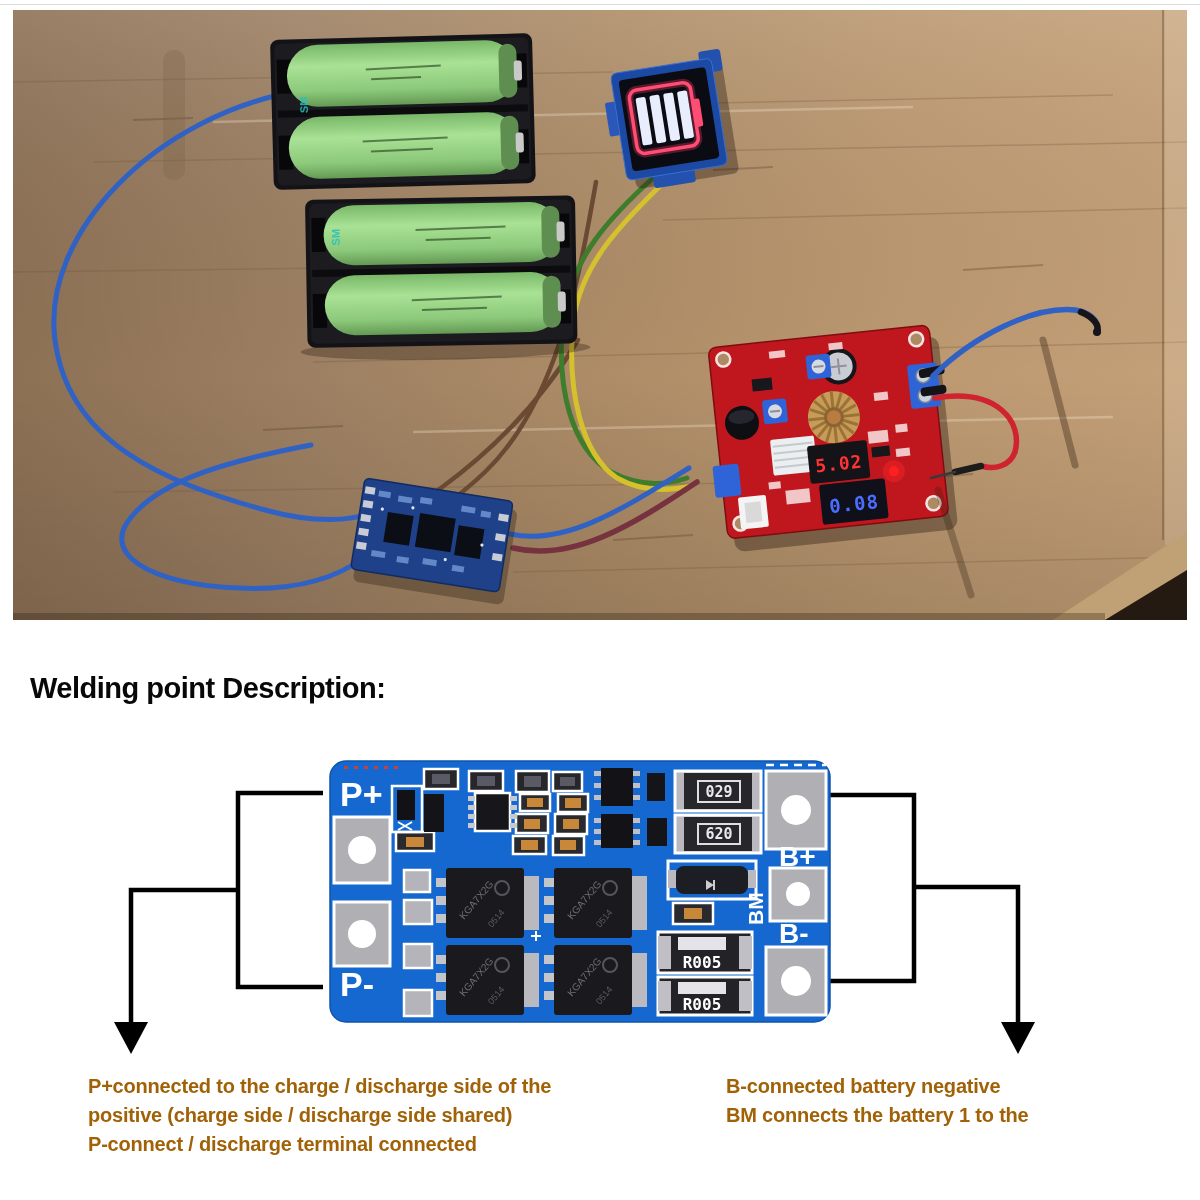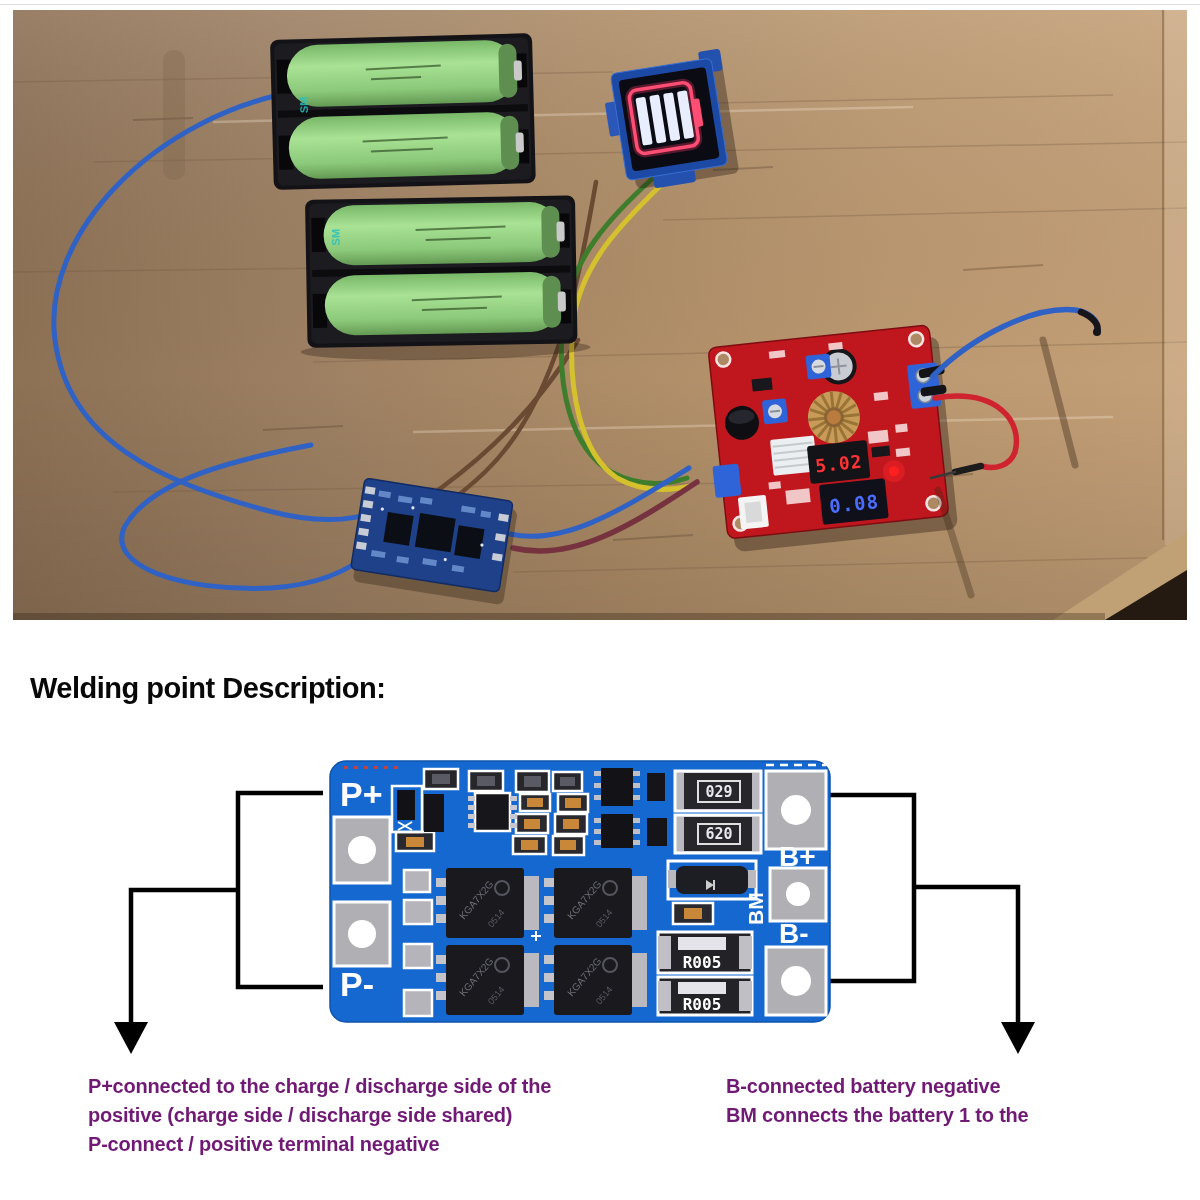--- a/index.html
+++ b/index.html
@@ -8,21 +8,21 @@
     font-family:"Liberation Sans", sans-serif;overflow:hidden;
   }
   .top-hairline{position:absolute;left:0;top:4px;width:1200px;height:1px;background:#dcdcdc;}
   .photo-frame{position:absolute;left:13px;top:10px;width:1174px;height:610px;}
   .heading{
     position:absolute;left:30px;top:672px;font-size:29px;font-weight:bold;color:#080808;
     letter-spacing:-0.5px;white-space:nowrap;
   }
   .heading-strike{position:absolute;left:302px;top:703px;width:258px;height:3px;background:rgba(255,255,255,0.5);}
   .diagram{position:absolute;left:0;top:740px;width:1200px;height:330px;}
-  .note{position:absolute;font-size:20px;font-weight:bold;color:#701a75;line-height:29px;letter-spacing:-0.2px;}
+  .note{position:absolute;font-size:20px;font-weight:bold;color:#a16207;line-height:29px;letter-spacing:-0.2px;}
   .note-left{left:88px;top:1072px;width:520px;}
   .note-right{left:726px;top:1072px;width:430px;}
 </style>
 </head>
 <body>
 
 <div class="top-hairline"></div>
 
 <div class="photo-frame">
 <svg width="1174" height="610" viewBox="0 0 1174 610">
@@ -521,18 +521,18 @@
       </g>
       <path d="M531 196 h10 M536 191 v10" stroke="#ffffff" stroke-width="2"></path>
     </g>
   </g>
 </svg>
 </div>
 
 <div class="note note-left">
   <div>P+connected to the charge / discharge side of the</div>
   <div>positive (charge side / discharge side shared)</div>
-  <div>P-connect / positive terminal negative</div>
+  <div>P-connect / discharge terminal connected</div>
 </div>
 <div class="note note-right">
   <div>B-connected battery negative</div>
   <div>BM connects the battery 1 to the</div>
 </div>
 
 </body></html>

